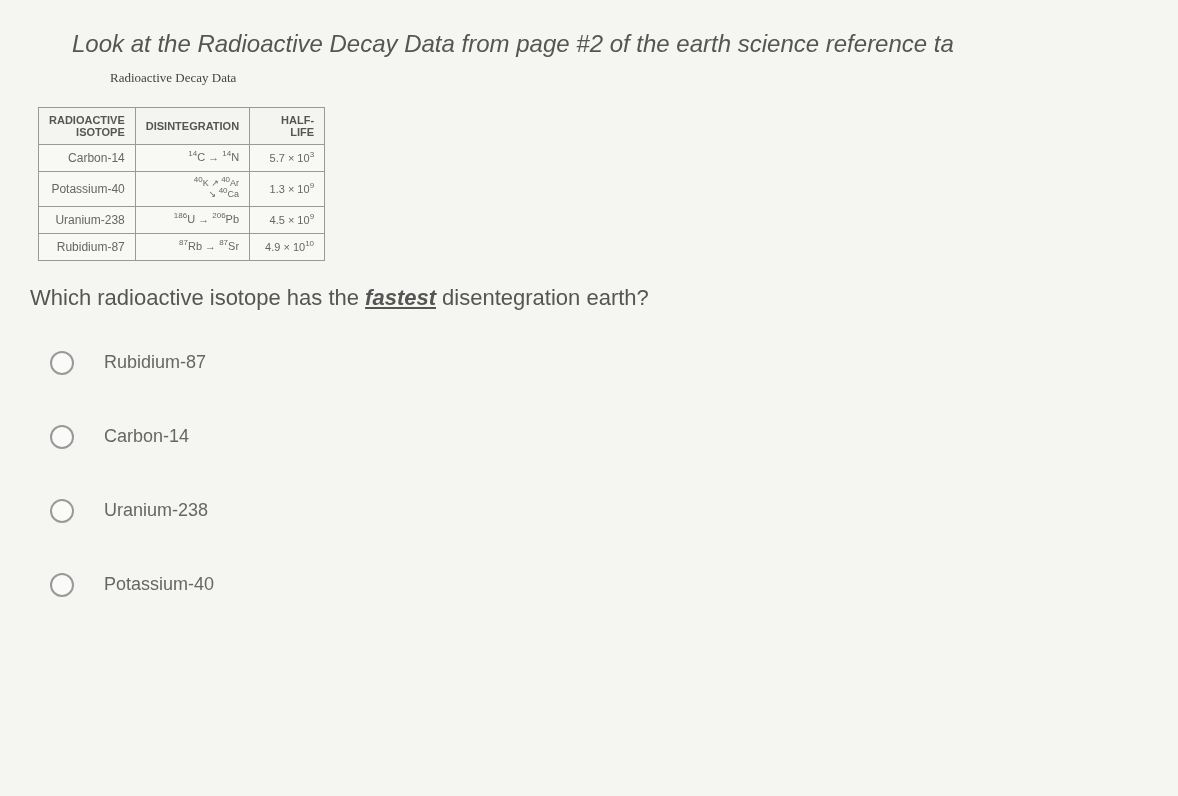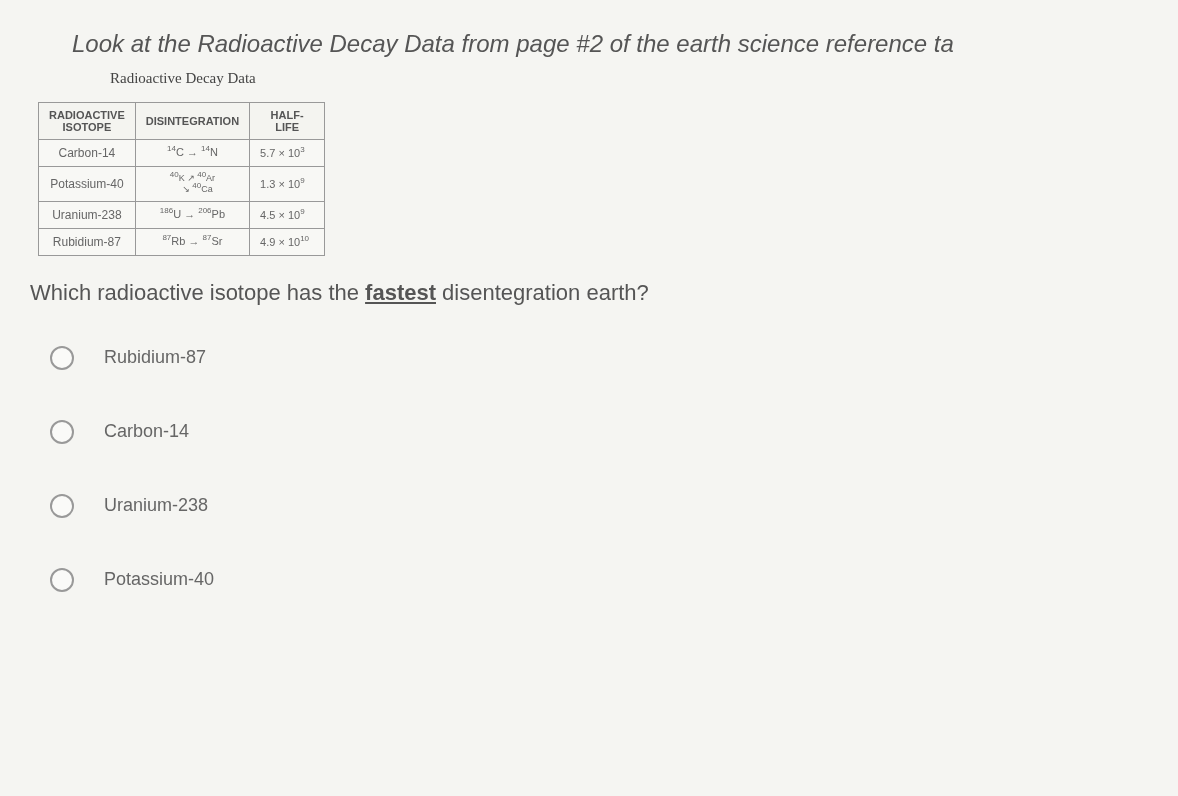--- a/index.html
+++ b/index.html
@@ -18,73 +18,74 @@
     .title {
       font-size: 24px;
       font-style: italic;
       font-weight: 500;
       color: #555;
       margin-bottom: 12px;
       padding-left: 8px;
       margin-left: 44px;
     }
     .table-title {
-      font-size: 15px;
+      font-size: 13px;
       font-weight: 500;
       color: #444;
       padding-left: 90px;
-      margin-bottom: 15px;
+      margin-bottom: 21px;
       font-family: Georgia, serif;
     }
     table {
       border-collapse: collapse;
       margin-left: 18px;
       margin-bottom: 24px;
       background: #f8f8f5;
     }
     th, td {
       border: 1px solid #999;
       padding: 6px 10px;
       font-size: 12px;
       color: #666;
-      text-align: center;
+      text-align: right;
       vertical-align: middle;
     }
     th {
       font-size: 11px;
       font-weight: 600;
       color: #555;
       background: #f4f4f0;
     }
     th:nth-child(1) { width: 90px; }
     th:nth-child(2) { width: 110px; }
     th:nth-child(3) { width: 75px; }
     td:nth-child(2) {
-      text-align: center;
+      text-align: right;
       font-size: 11px;
     }
     td:nth-child(3) {
-      text-align: left;
+      text-align: right;
       font-size: 11px;
     }
     sup { font-size: 8px; vertical-align: super; line-height: 0; }
     .disint { font-size: 10px; line-height: 1.2; }
     .branch { display: inline-block; position: relative; }
     .branch-top { display: block; font-size: 9px; }
     .branch-bot { display: block; font-size: 9px; }
     
     .question {
       font-size: 22px;
       color: #555;
       margin-bottom: 40px;
       padding-left: 10px;
     }
     .underline {
       text-decoration: underline;
       font-weight: 600;
+      font-style: italic;
     }
     
     .options {
       padding-left: 30px;
     }
     .option {
       display: flex;
       align-items: center;
       margin-bottom: 50px;
       cursor: pointer;

